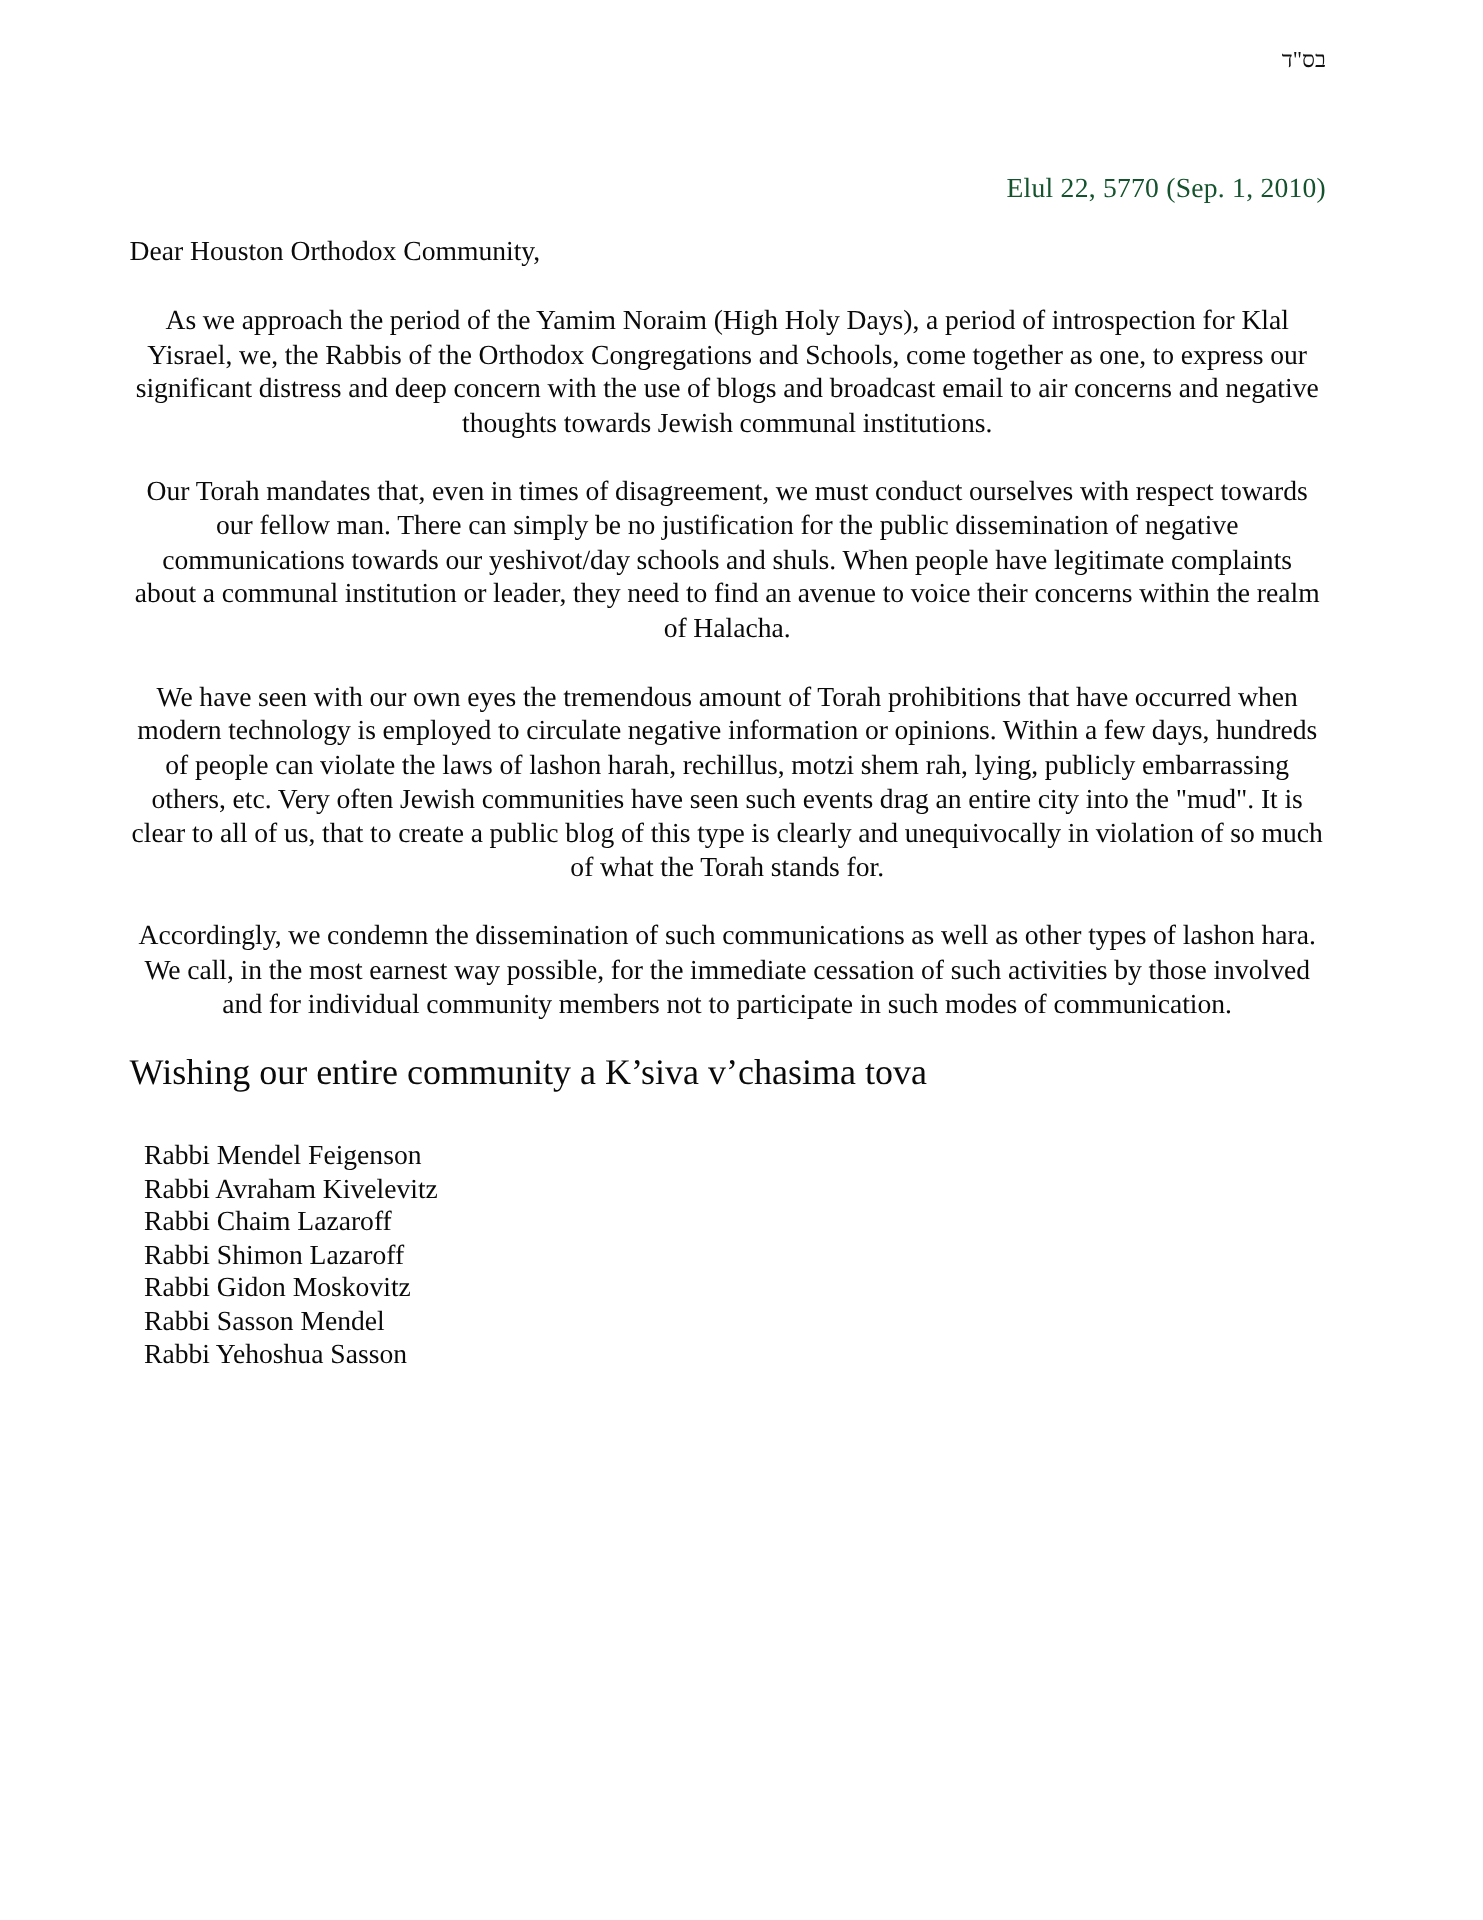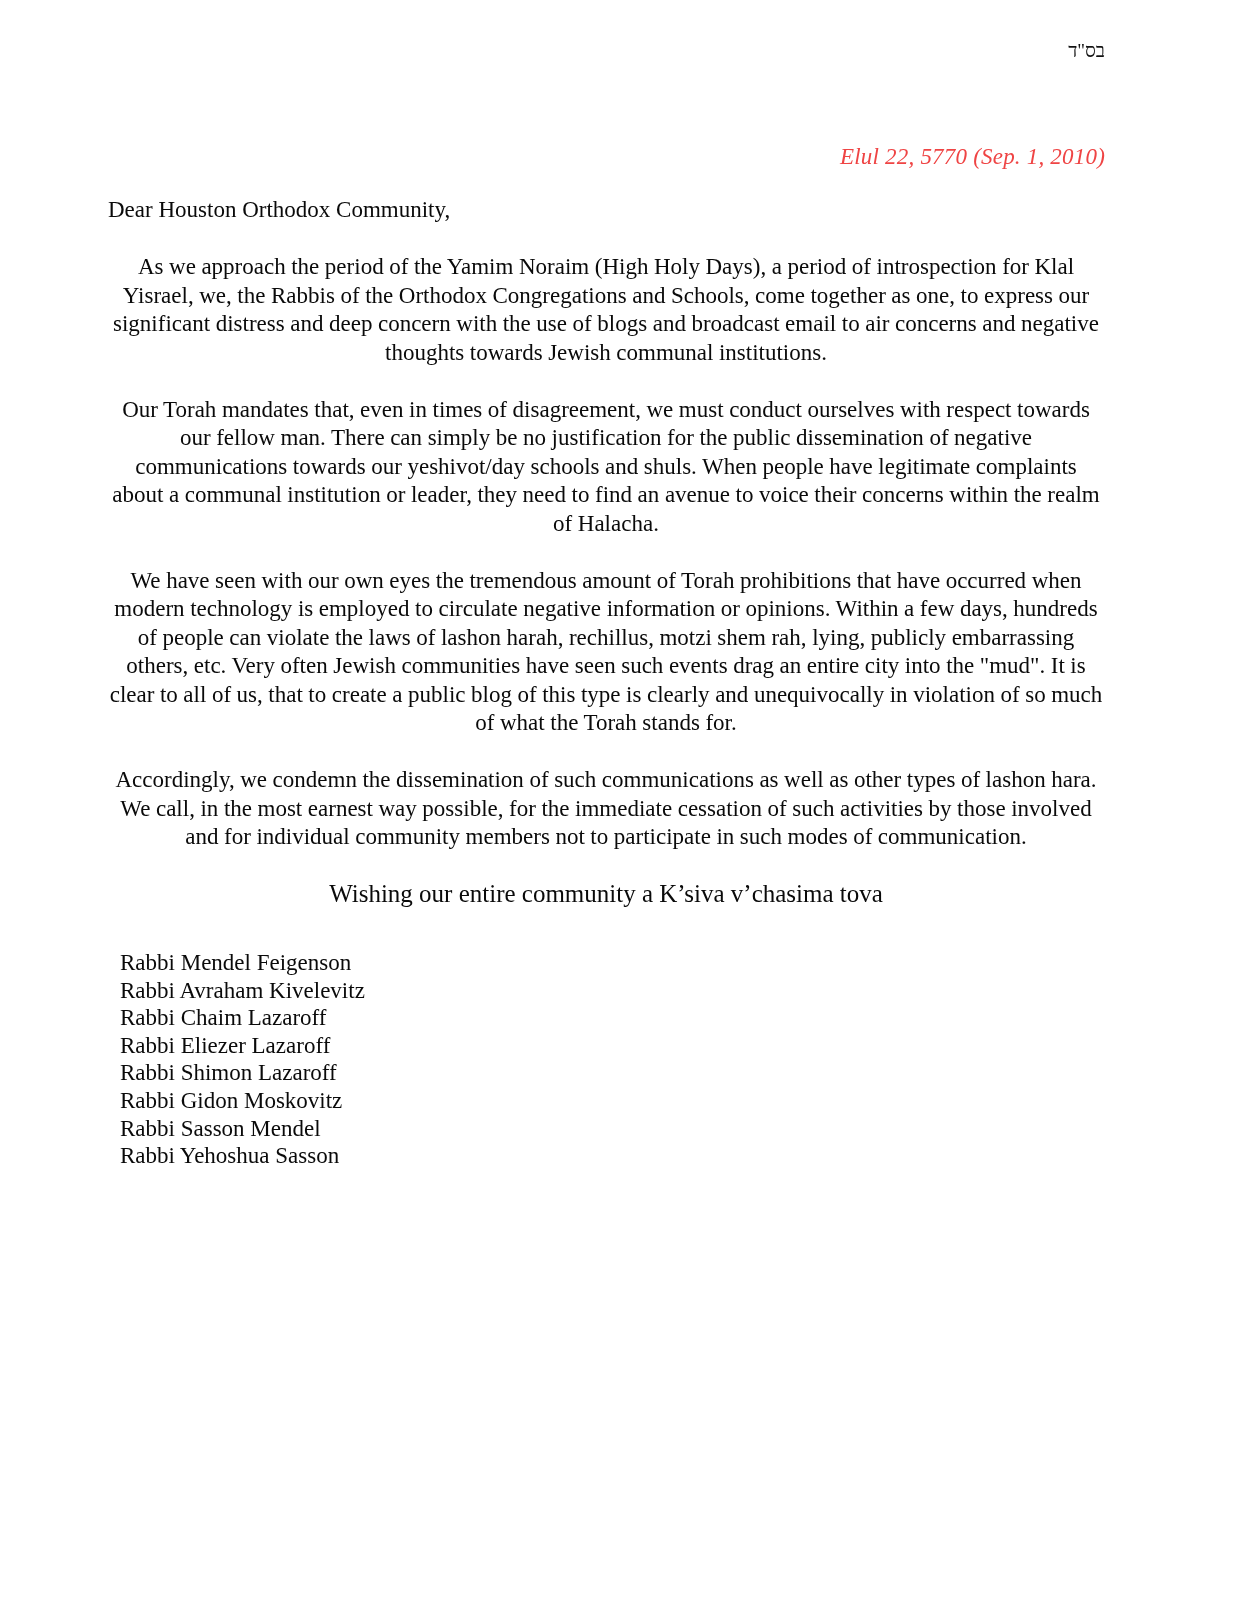--- a/index.html
+++ b/index.html
@@ -33,25 +33,24 @@
     white-space: nowrap;
     color: #111111;
   }
 
   
   .date-line {
     position: absolute;
     top: 143px;
     right: 131px;
     font-size: 23px;
-    font-style: italic;
     line-height: 1.25;
     white-space: nowrap;
     letter-spacing: 0.2px;
-    color: #ef4444;
+    color: #14532d;
   }
 
   
   .body-block {
     position: absolute;
     left: 108px;
     top: 196px;
     width: 996px;
   }
 
@@ -69,25 +68,24 @@
     text-align: center;
     white-space: pre-wrap;
     word-spacing: -0.2px;
   }
 
   .spacer-para {
     height: 28.5px;
   }
 
   .closing {
-    font-size: 25px;
+    font-size: 30px;
     line-height: 28.5px;
     margin: 0;
     white-space: pre-wrap;
-    text-align: center;
   }
 
   
   .signatures {
     list-style: none;
     margin: 12px;
     padding: 0;
   }
 
   .signature-item {
@@ -128,21 +126,20 @@
     <div class="spacer-para"></div>
 
     <p class="closing">Wishing our entire community a K’siva v’chasima tova</p>
 
     <div class="spacer-para"></div>
 
     <ul class="signatures">
         <li class="signature-item">Rabbi Mendel Feigenson</li>
         <li class="signature-item">Rabbi Avraham Kivelevitz</li>
         <li class="signature-item">Rabbi Chaim Lazaroff</li>
-        <li class="signature-item">Rabbi Eliezer Lazaroff</li>
         <li class="signature-item">Rabbi Shimon Lazaroff</li>
         <li class="signature-item">Rabbi Gidon Moskovitz</li>
         <li class="signature-item">Rabbi Sasson Mendel</li>
         <li class="signature-item">Rabbi Yehoshua Sasson</li>
       </ul>
 
   </div>
 
 </div>
 

